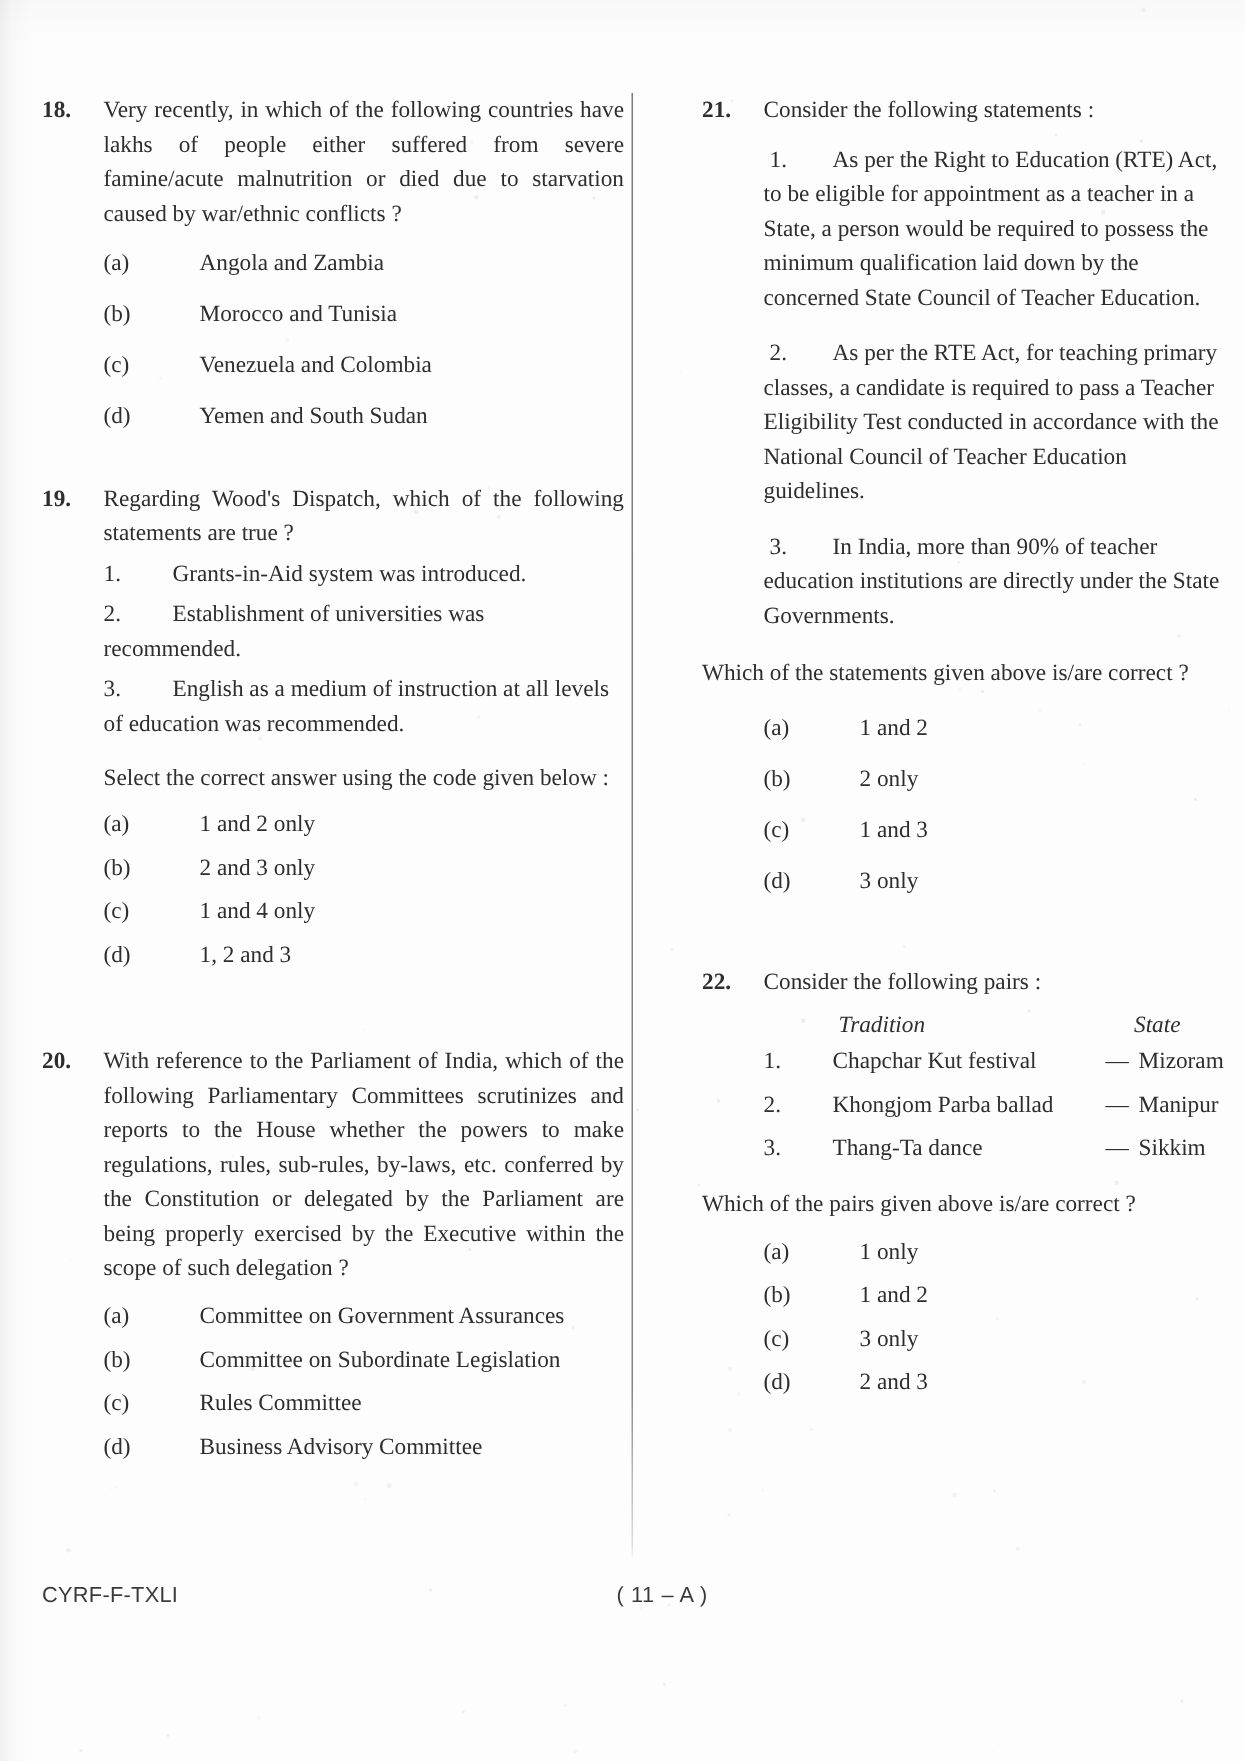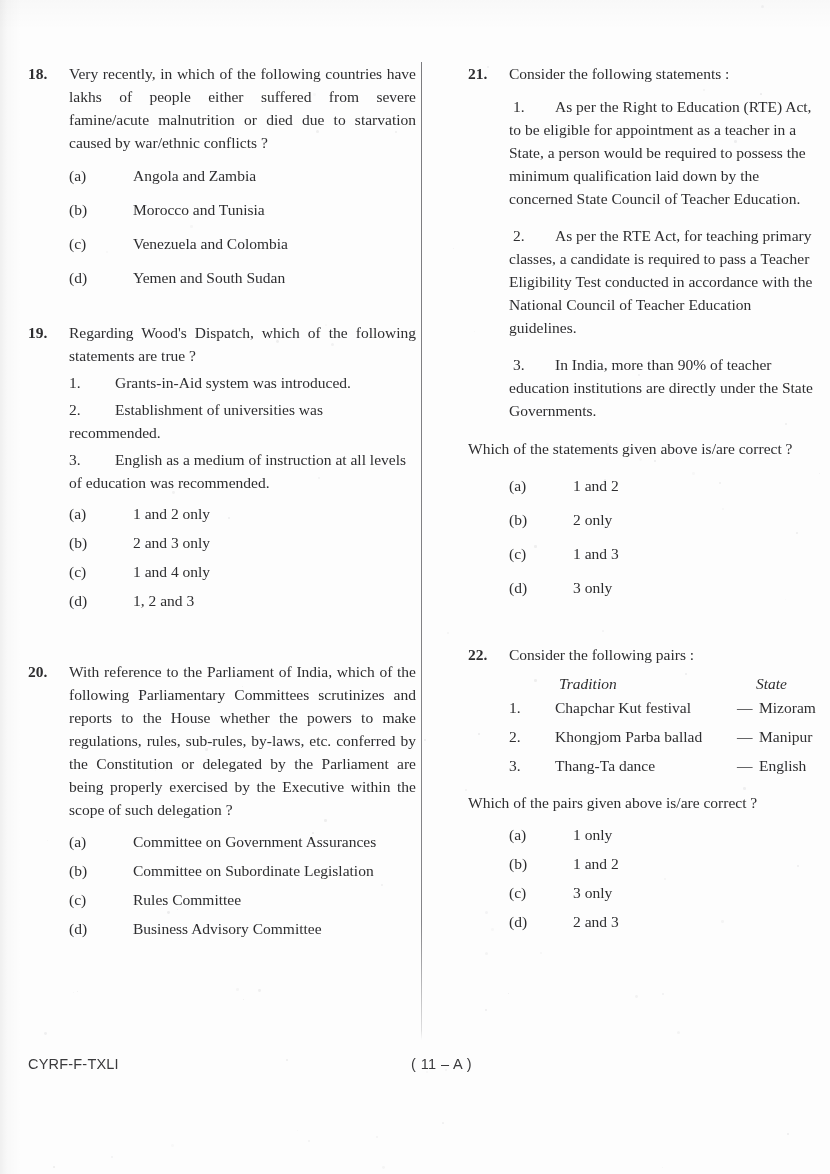--- a/index.html
+++ b/index.html
@@ -328,20 +328,21 @@
           </div>
           <div class="stmt">
             <span class="stmt-n">2.</span>
             <span class="stmt-t">Establishment of universities was recommended.</span>
           </div>
           <div class="stmt">
             <span class="stmt-n">3.</span>
             <span class="stmt-t nojust">English as a medium of instruction at all levels of education was recommended.</span>
           </div>
         </div>
+        <div class="lead-after nojust">Select the correct answer using the code given below :</div>
         <div class="opts opts-tight" style="margin-top:8px;">
           <div class="opt">
             <span class="opt-k">(a)</span>
             <span class="opt-t">1 and 2 only</span>
           </div>
           <div class="opt">
             <span class="opt-k">(b)</span>
             <span class="opt-t">2 and 3 only</span>
           </div>
           <div class="opt">
@@ -444,21 +445,21 @@
           <div class="pair-row">
             <span class="pr-n">2.</span>
             <span class="pr-trad">Khongjom Parba ballad</span>
             <span class="pr-dash">—</span>
             <span class="pr-state">Manipur</span>
           </div>
           <div class="pair-row">
             <span class="pr-n">3.</span>
             <span class="pr-trad">Thang-Ta dance</span>
             <span class="pr-dash">—</span>
-            <span class="pr-state">English</span>
+            <span class="pr-state">Sikkim</span>
           </div>
         </div>
 
         <div class="lead-after nojust" style="margin-left:-41px; margin-top:8px;">Which of the pairs given above is/are correct ?</div>
 
         <div class="opts opts-tight" style="margin-top:9px;">
           <div class="opt">
             <span class="opt-k">(a)</span>
             <span class="opt-t">1 only</span>
           </div>

